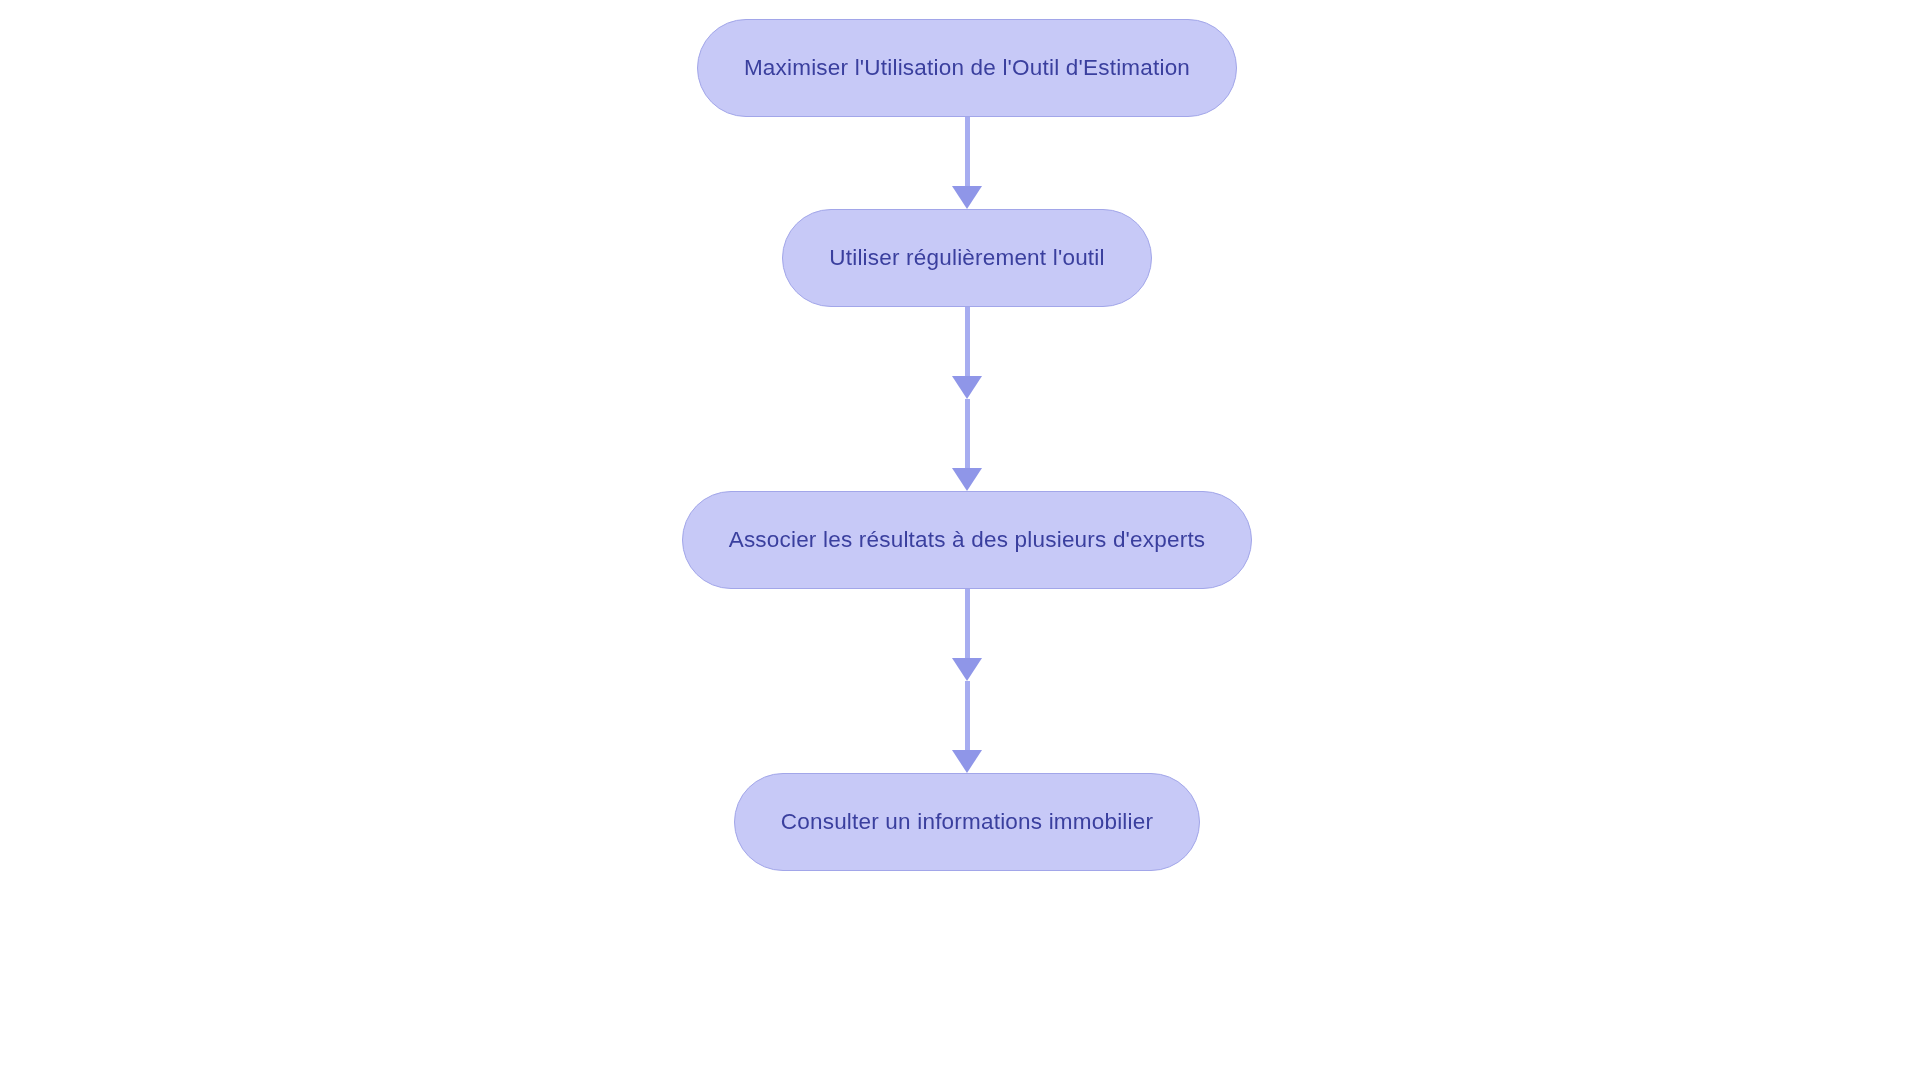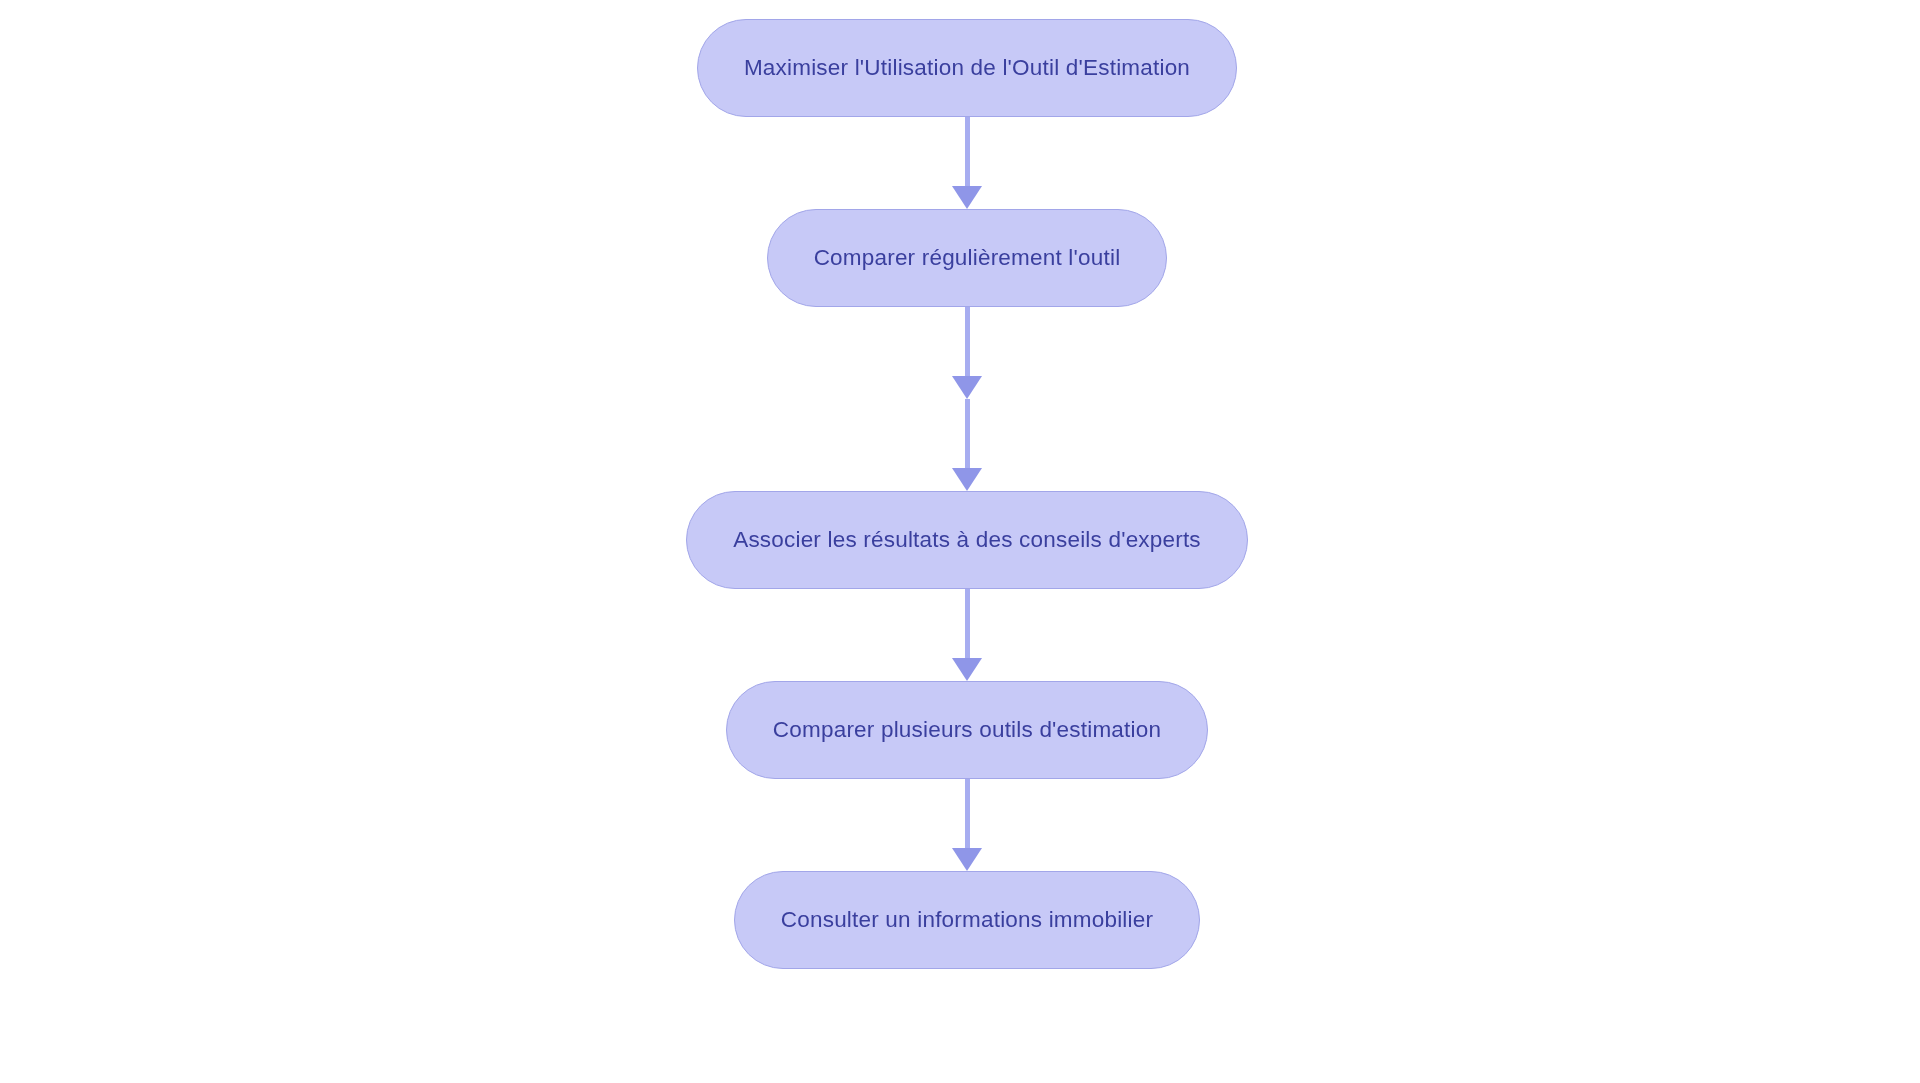--- a/index.html
+++ b/index.html
@@ -68,41 +68,40 @@
 <div class="canvas">
   <div class="flow-column">
 
     <div class="flow-node">Maximiser l'Utilisation de l'Outil d'Estimation</div>
 
     <div class="flow-arrow">
       <div class="arrow-line"></div>
       <div class="arrowhead-icon"></div>
     </div>
 
-    <div class="flow-node">Comparer régulièrement l'outil</div>
+    <div class="flow-node">Utiliser régulièrement l'outil</div>
 
     <div class="flow-arrow">
       <div class="arrow-line"></div>
       <div class="arrowhead-icon"></div>
     </div>
 
 
     <div class="flow-arrow">
       <div class="arrow-line"></div>
       <div class="arrowhead-icon"></div>
     </div>
 
-    <div class="flow-node">Associer les résultats à des conseils d'experts</div>
+    <div class="flow-node">Associer les résultats à des plusieurs d'experts</div>
 
     <div class="flow-arrow">
       <div class="arrow-line"></div>
       <div class="arrowhead-icon"></div>
     </div>
 
-    <div class="flow-node">Comparer plusieurs outils d'estimation</div>
 
     <div class="flow-arrow">
       <div class="arrow-line"></div>
       <div class="arrowhead-icon"></div>
     </div>
 
     <div class="flow-node">Consulter un informations immobilier</div>
 
   </div>
 </div>

